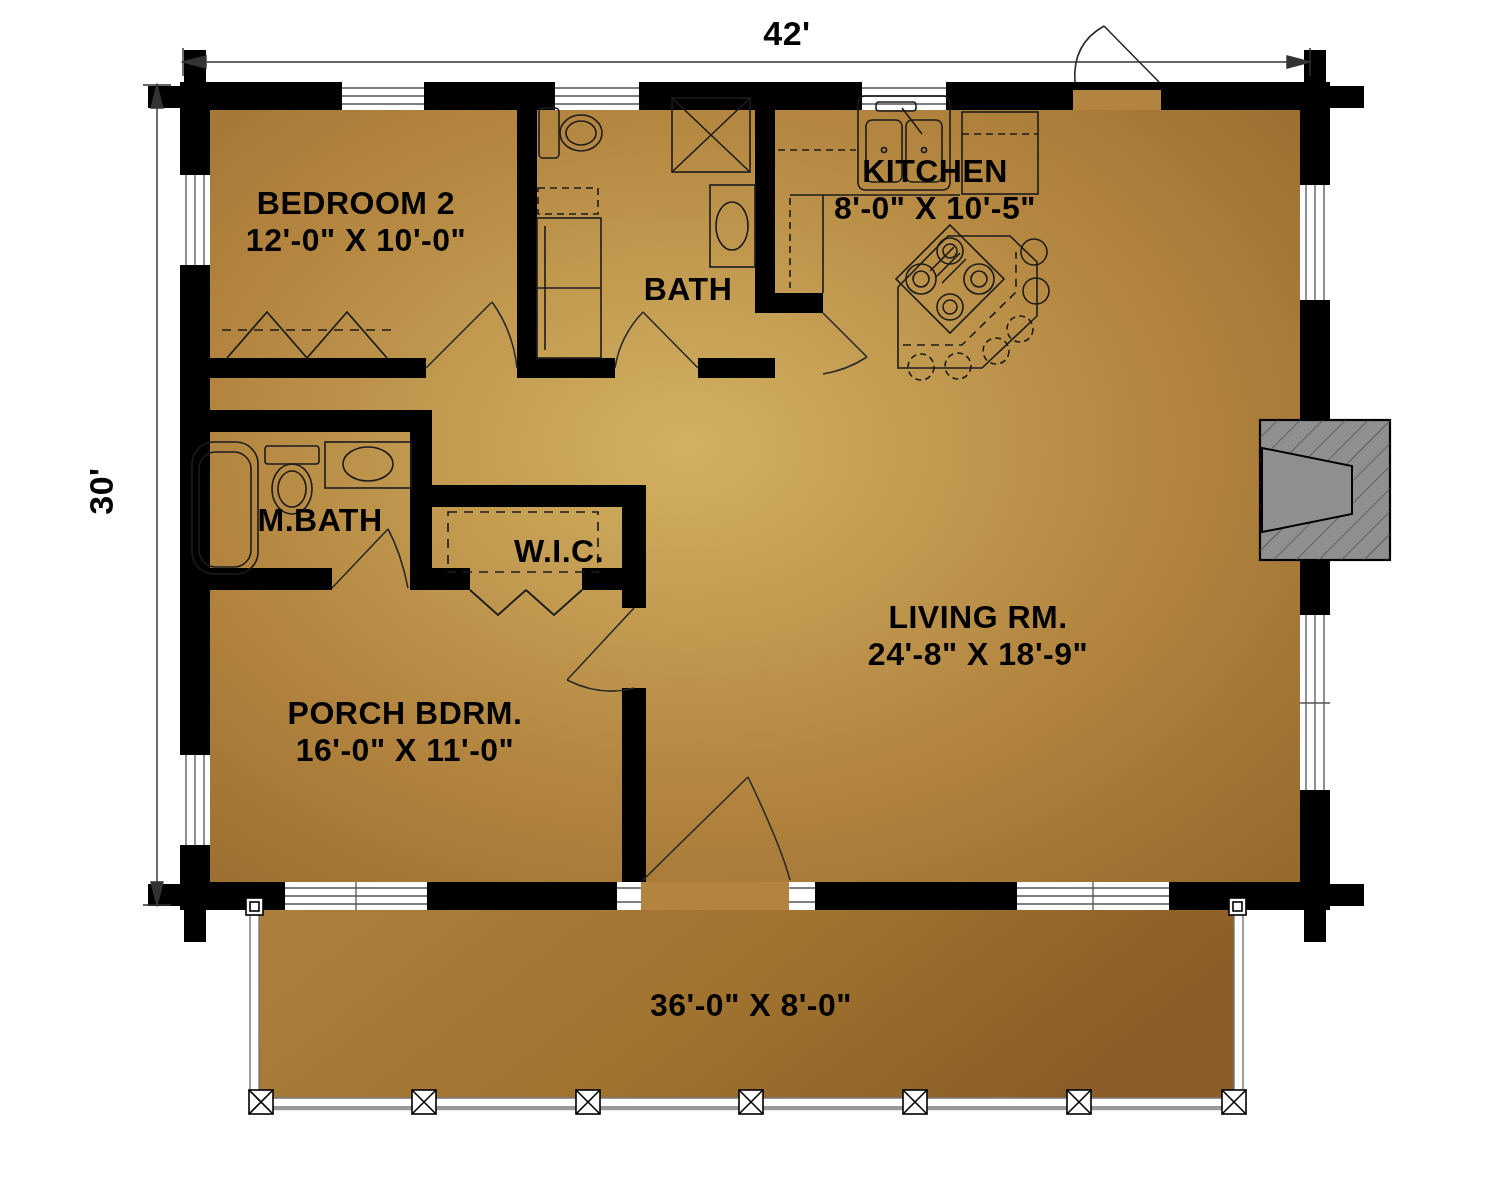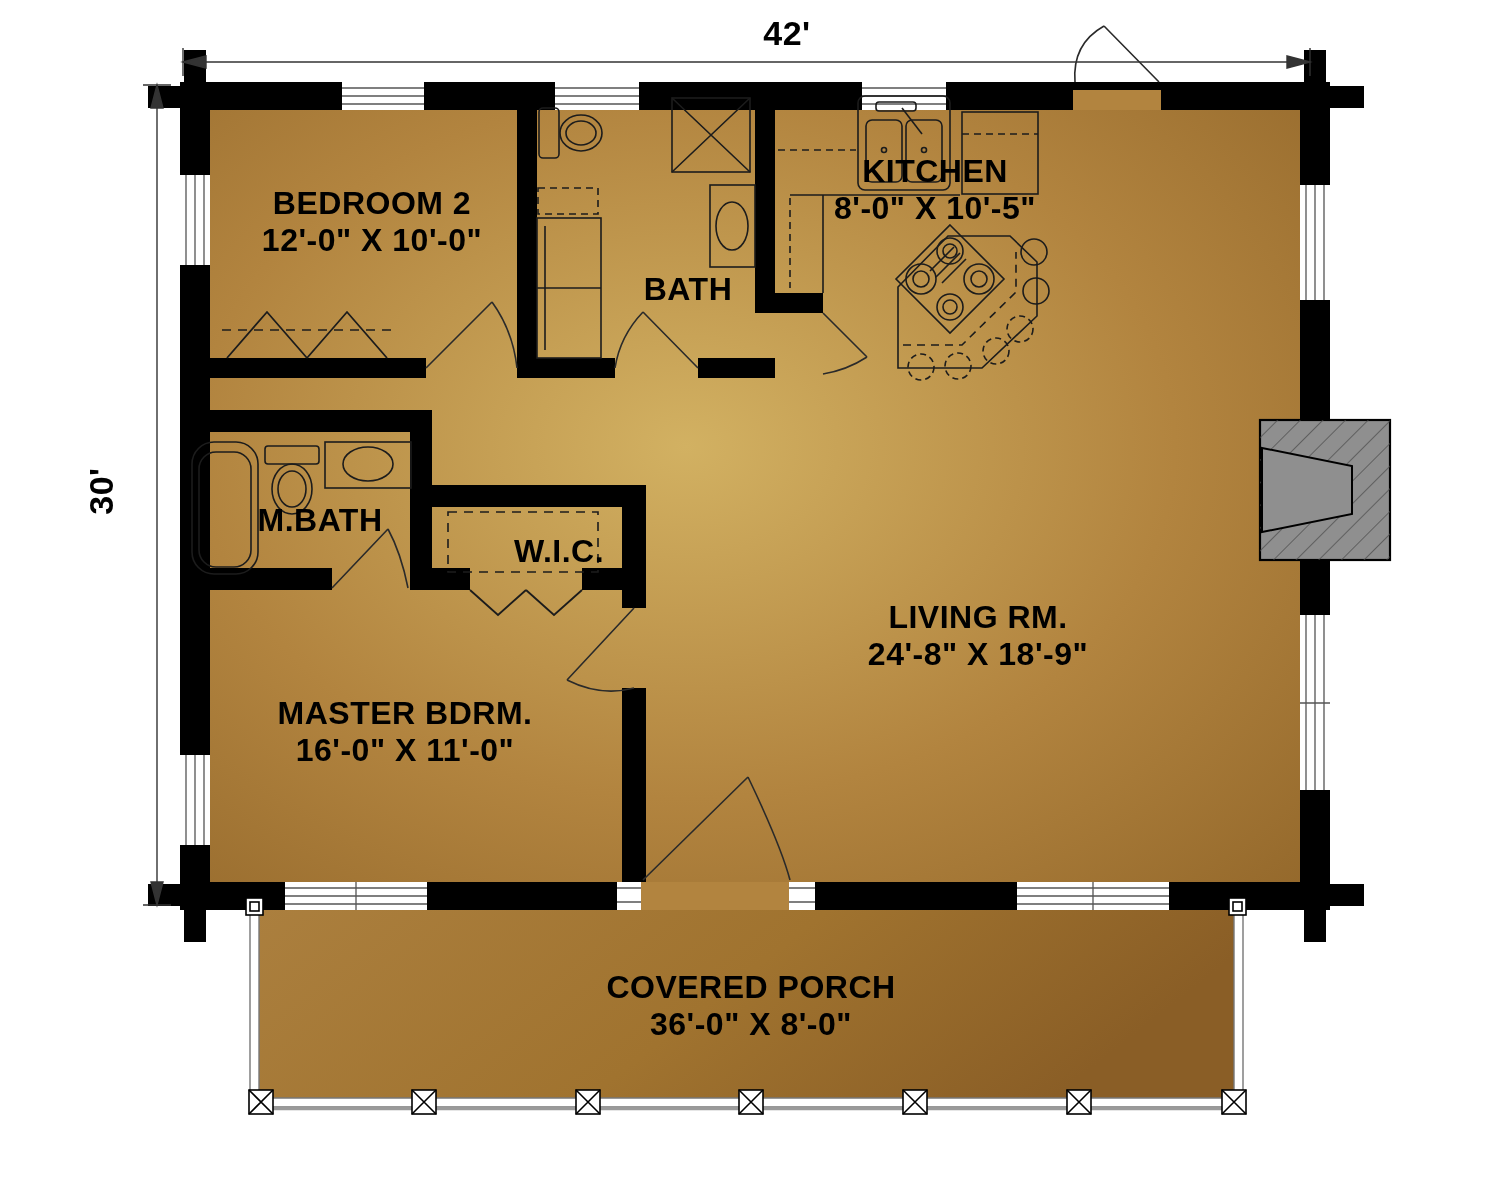--- a/index.html
+++ b/index.html
@@ -276,21 +276,21 @@
       <path d="M143 85 H171 M143 905 H171" fill="none"></path>
       <polygon points="157,85 151,108 163,108"></polygon>
       <polygon points="157,905 151,882 163,882"></polygon>
     </g>
   </g>
 </svg>
 
 <div class="lbl dim-label" style="left:747px;top:33px;margin-left:40px;">42'</div>
 <div class="lbl rot dim-label" style="left:101px;top:491px;">30'</div>
 
-<div class="lbl room-label" style="left:372px;top:222px;text-align:center;">
+<div class="lbl room-label" style="left:356px;top:222px;text-align:center;">
   <div class="room-name">BEDROOM 2</div>
   <div class="room-dims">12'-0" X 10'-0"</div>
 </div>
 
 <div class="lbl room-label" style="left:688px;top:290px;text-align:center;">
   <div class="room-name">BATH</div>
 </div>
 
 <div class="lbl room-label" style="left:935px;top:190px;">
   <div class="room-name">KITCHEN</div>
@@ -305,22 +305,21 @@
 <div class="lbl room-label" style="left:523px;top:552px;margin-left:36px;">
   <div class="room-name">W.I.C.</div>
 </div>
 
 <div class="lbl room-label" style="left:978px;top:636px;justify-content:space-between;">
   <div class="room-name">LIVING RM.</div>
   <div class="room-dims">24'-8" X 18'-9"</div>
 </div>
 
 <div class="lbl room-label" style="left:405px;top:732px;">
-  <div class="room-name">MASTER BDRM.</div>
+  <div class="room-name">PORCH BDRM.</div>
   <div class="room-dims">16'-0" X 11'-0"</div>
 </div>
 
 <div class="lbl room-label" style="left:751px;top:1006px;">
-  <div class="room-name">COVERED PORCH</div>
   <div class="room-dims">36'-0" X 8'-0"</div>
 </div>
 
 </div>
 
 </body></html>

